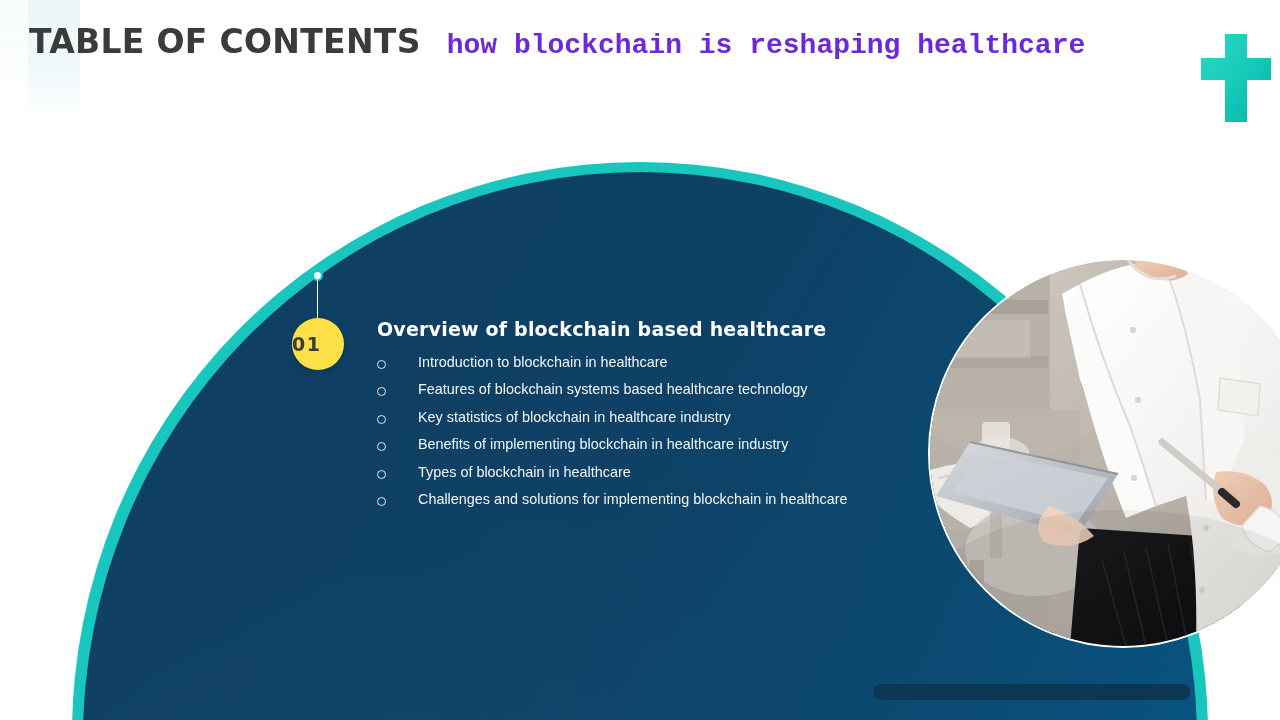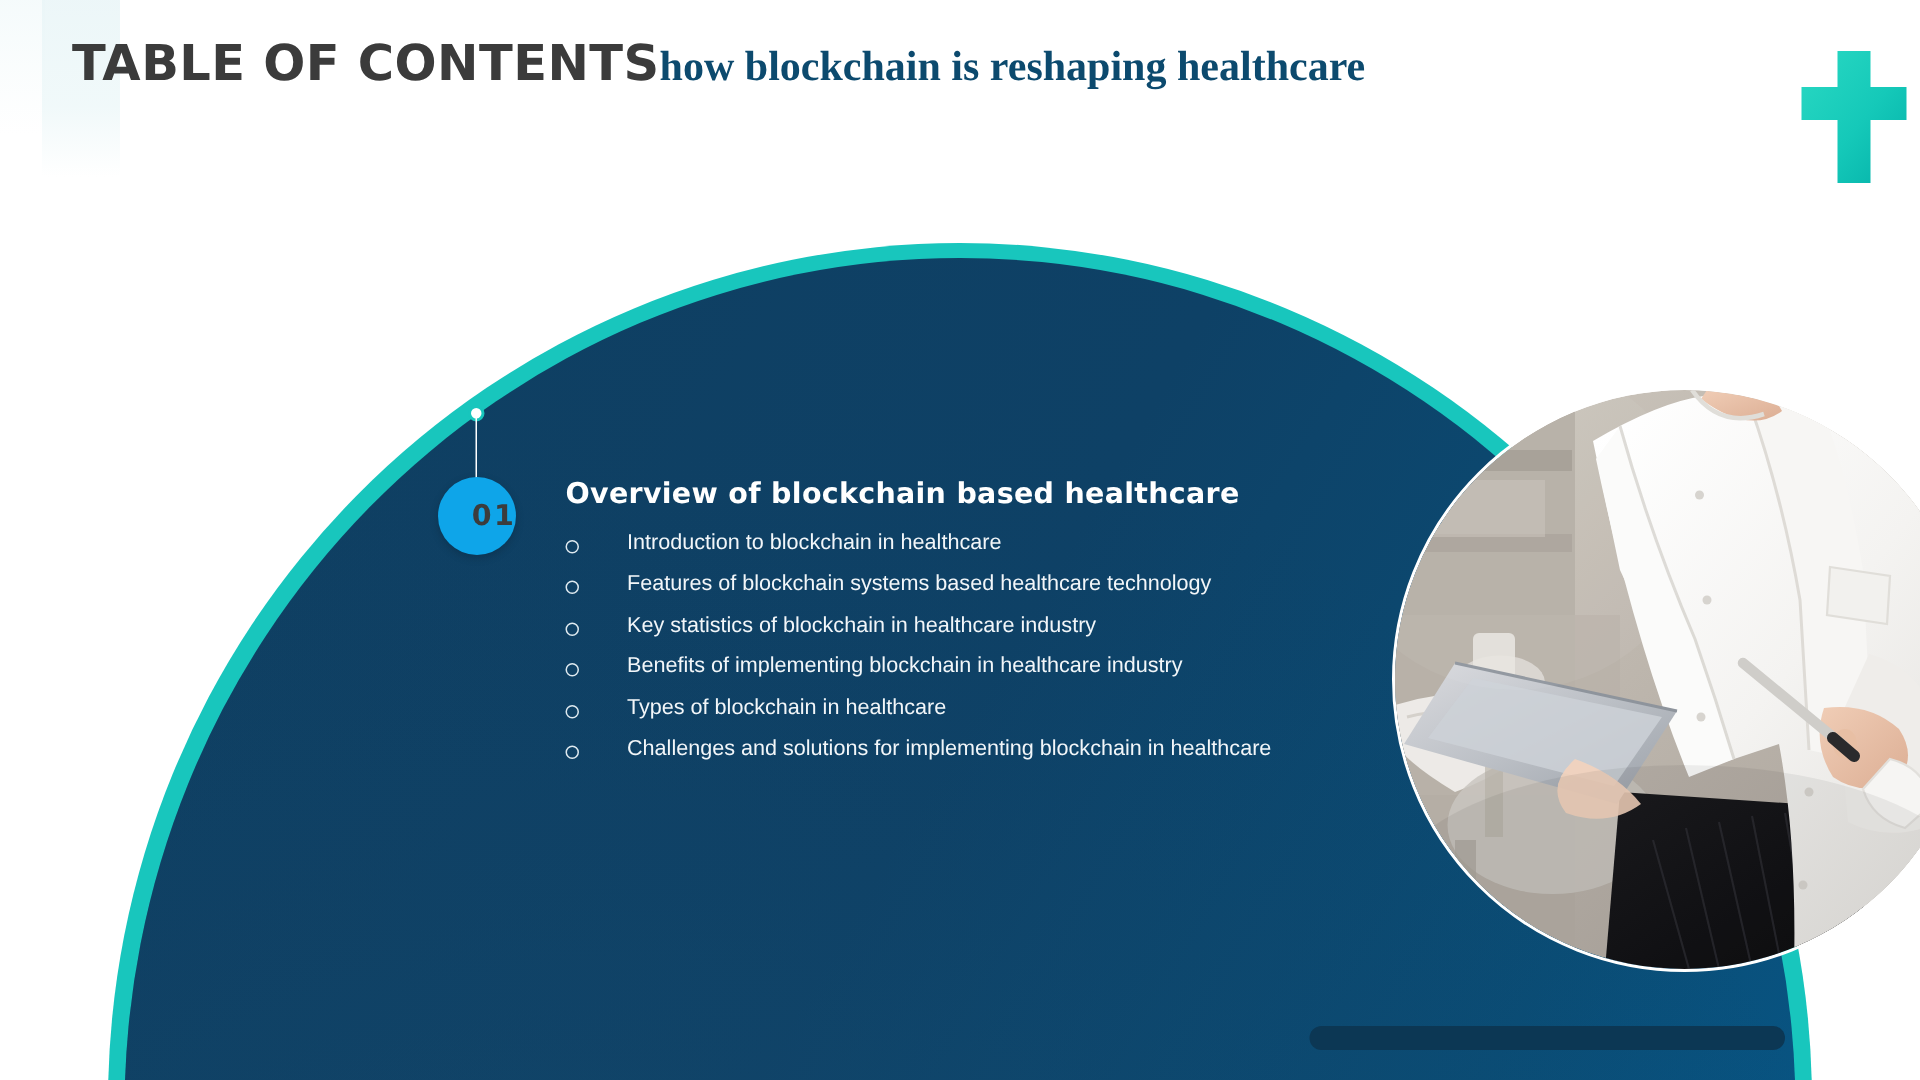--- a/index.html
+++ b/index.html
@@ -35,40 +35,40 @@
     top: 0;
     width: 30px;
     height: 90px;
     background: linear-gradient(180deg, #f1f9fa 0%, #ffffff 100%);
     opacity: 0.7;
   }
 
   
   .header {
     position: absolute;
-    left: 48px;
+    left: 29px;
     top: 22px;
     display: flex;
     align-items: baseline;
     white-space: nowrap;
     z-index: 6;
   }
   .header-title {
     font-size: 33px;
     font-weight: 700;
     letter-spacing: 0.3px;
     color: #3b3b3b;
     font-family: "DejaVu Sans", sans-serif;
   }
   .header-subtitle {
     font-size: 28px;
     font-weight: 700;
-    color: #0c4a6e;
-    margin-left: 0;
-    font-family: Liberation Serif, serif;
+    color: #6d28d9;
+    margin-left: 26px;
+    font-family: Liberation Mono, monospace;
   }
 
   
   .cross-wrap {
     position: absolute;
     right: 8px;
     top: 34px;
     width: 72px;
     height: 88px;
     z-index: 5;
@@ -136,25 +136,25 @@
     width: 60px;
     height: 110px;
   }
   .badge-circle {
     position: absolute;
     left: 0;
     top: 50px;
     width: 52px;
     height: 52px;
     border-radius: 50%;
-    background: #0ea5e9;
+    background: #fde047;
     box-shadow: 0 2px 6px rgba(0,0,0,0.18);
     display: flex;
     align-items: center;
-    justify-content: flex-end;
+    justify-content: flex-start;
   }
   .badge-number {
     font-size: 19px;
     font-weight: 700;
     color: #3c3c3c;
     letter-spacing: 1.5px;
     font-family: "DejaVu Sans", sans-serif;
   }
   .badge-stem {
     position: absolute;

